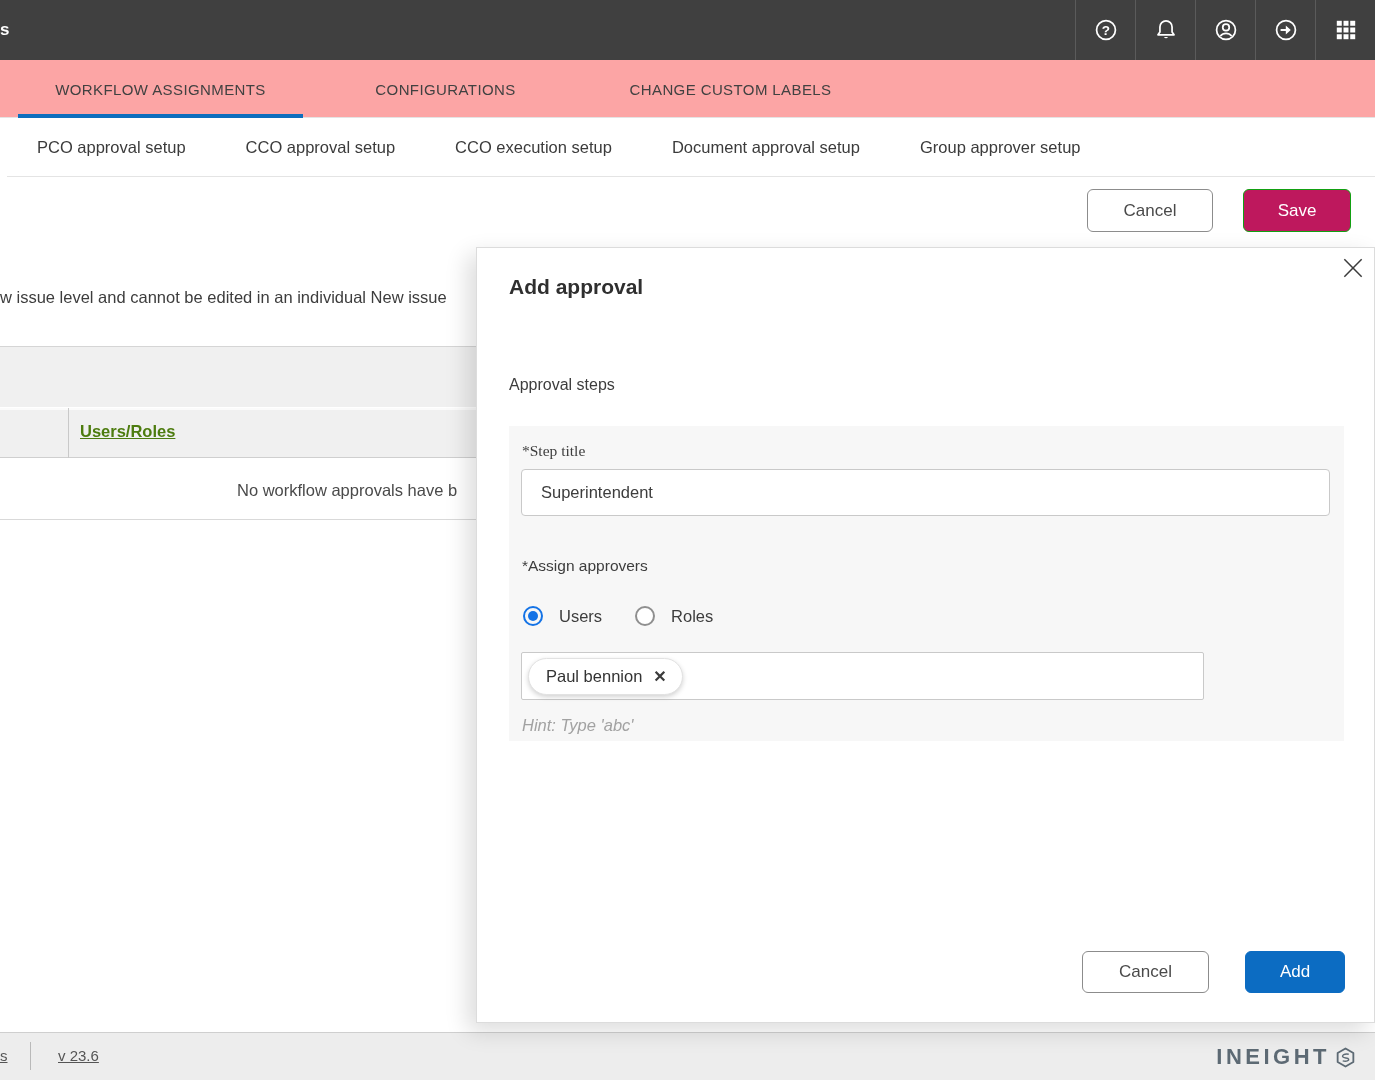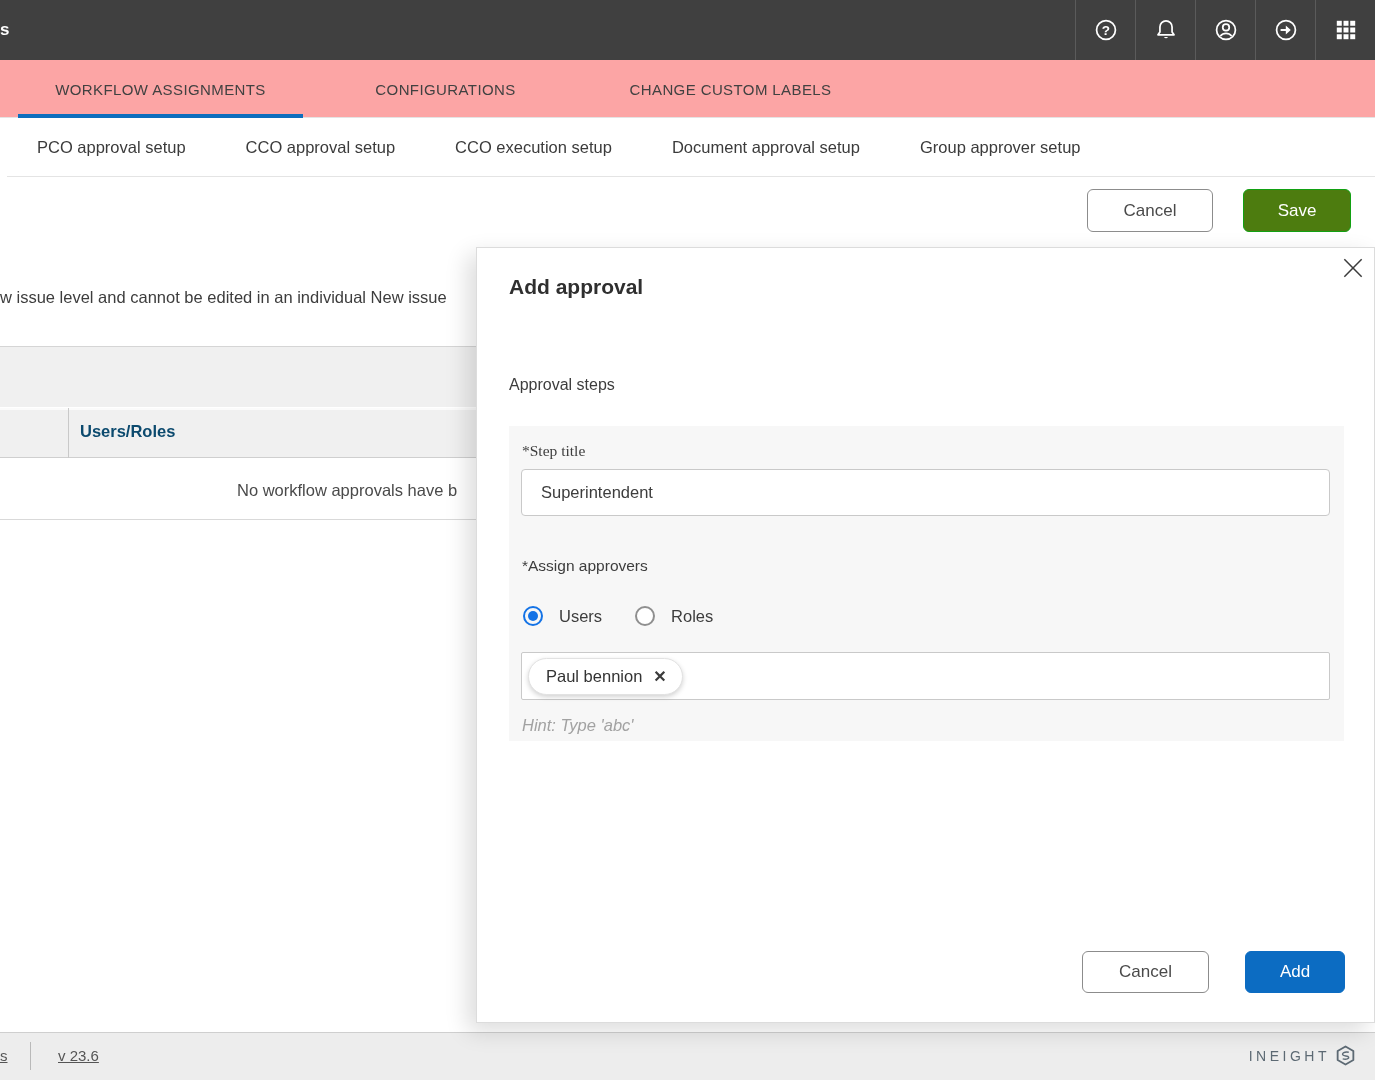--- a/index.html
+++ b/index.html
@@ -24,31 +24,31 @@
 
   
   .subtabsrow { left:7px; top:118px; width:1375px; height:59px; background:#fff; border-bottom:1px solid #e4e4e4;
                 display:flex; align-items:center; }
   .subtab { font-size:16.5px; color:#3b3b3b; padding:0 30px; cursor:pointer; white-space:nowrap; }
   .subtab.first { margin-left:0px; }
 
   
   .btn { display:flex; align-items:center; justify-content:center; font-size:17px; border-radius:6px; cursor:pointer; }
   .btn-outline { background:#fff; border:1px solid #8c8c8c; color:#4a4a4a; }
-  .btn-green { background:#4d7c0f; border:1px solid #12a012; color:#fff; }
+  .btn-green { background:#be185d; border:1px solid #12a012; color:#fff; }
   .btn-blue { background:#0c6cc2; border:1px solid #0c6cc2; color:#fff; }
   .page-cancel { left:1087px; top:189px; width:126px; height:43px; }
   .page-save { left:1243px; top:189px; width:108px; height:43px; }
 
   
   .info-text { left:0; top:288px; width:476px; font-size:16.5px; color:#3d3d3d; white-space:nowrap; overflow:hidden; }
   .band { left:0; top:346px; width:1375px; height:61px; background:#f0f0f0; border-top:1px solid #d5d5d5; }
   .thead { left:0; top:408px; width:1375px; height:50px; background:#f0f0f0; border-top:2px solid #fbfbfb; border-bottom:1px solid #cfcfcf; }
   .thead-divider { left:68px; top:408px; width:1px; height:50px; background:#c9c9c9; }
-  .thead-label { left:80px; top:422px; font-size:16.5px; font-weight:bold; color:#0c4a6e; }
+  .thead-label { left:80px; top:422px; font-size:16.5px; font-weight:bold; color:#4d7c0f;text-decoration:underline; }
   .empty-text { left:237px; top:481px; font-size:16.5px; color:#4a4a4a; white-space:nowrap; }
   .row-border { left:0; top:519px; width:476px; height:1px; background:#d9d9d9; }
 
   
   .modal { left:476px; top:247px; width:899px; height:776px; background:#fff;
            border:1px solid #dcdcdc; box-shadow:-8px 8px 22px rgba(0,0,0,0.14); z-index:10; }
   .modal .abs { position:absolute; }
   .modal-title { left:32px; top:27px; font-size:21px; font-weight:bold; color:#2f2f2f; }
   .modal-close { left:860px; top:6px; width:32px; height:32px; display:flex; align-items:center; justify-content:center; cursor:pointer; }
   .section-label { left:32px; top:128px; font-size:16px; color:#3d3d3d; }
@@ -59,37 +59,37 @@
                border:1px solid #c9c9c9; border-radius:4px; font-size:16.5px; color:#3d3d3d;
                padding:4px 19px; font-family:"Liberation Sans", sans-serif; }
   .assign-label { top:131px; }
   .radio-row { position:absolute; left:14px; top:180px; display:flex; align-items:center; }
   .radio { width:20px; height:20px; border-radius:50%; position:relative; cursor:pointer; }
   .radio.on { border:2px solid #1473e6; }
   .radio.on::after { content:""; position:absolute; left:3px; top:3px; width:10px; height:10px; border-radius:50%; background:#1473e6; }
   .radio.off { border:2px solid #8f8f8f; background:#fff; }
   .radio-label { font-size:16.5px; color:#3d3d3d; margin:0 0 0 16px; cursor:pointer; }
   .radio-gap { width:33px; }
-  .chip-input { position:absolute; left:12px; top:226px; width:809px; height:48px; background:#fff;
+  .chip-input { position:absolute; left:12px; top:226px; width:683px; height:48px; background:#fff;
                 border:1px solid #c9c9c9; border-radius:2px; display:flex; align-items:center; padding:0 6px; }
   .chip { height:37px; background:#fff; border:1px solid #e2e2e2; border-radius:19px;
           box-shadow:0 2px 5px rgba(0,0,0,0.18); display:flex; align-items:center; padding:0 15px 0 17px;
           font-size:16.5px; color:#333; cursor:default; }
   .chip-x { margin-left:11px; font-size:16px; font-weight:bold; color:#3c3c3c; cursor:pointer; }
   .hint { position:absolute; left:13px; top:290px; font-style:italic; font-size:16.5px; color:#a2a2a2; }
   .modal-cancel { left:605px; top:703px; width:127px; height:42px; }
   .modal-add { left:768px; top:703px; width:100px; height:42px; }
 
   
   .footer { left:0; top:1032px; width:1375px; height:48px; background:#ededed; border-top:1px solid #cfcfcf; }
   .footer-left-link { left:0; top:1047px; font-size:15px; color:#555; text-decoration:underline; cursor:pointer; }
   .footer-divider { left:30px; top:1042px; width:1px; height:28px; background:#b9b9b9; }
   .footer-version { left:58px; top:1047px; font-size:15px; color:#555; text-decoration:underline; cursor:pointer; }
   .brand { right:18px; top:1044px; display:flex; align-items:center; color:#5d6a74; }
-  .brand-text { font-size:14px; font-weight:normal; letter-spacing:3.5px; }
+  .brand-text { font-size:22px; font-weight:bold; letter-spacing:3.5px; }
   .brand svg { margin-left:4px; display:block; }
 </style>
 </head>
 <body>
 
 <div class="abs topbar">
   <div class="abs topbar-title">s</div>
   <div class="abs topbar-icons">
     <div class="icon-cell">
       <span>

